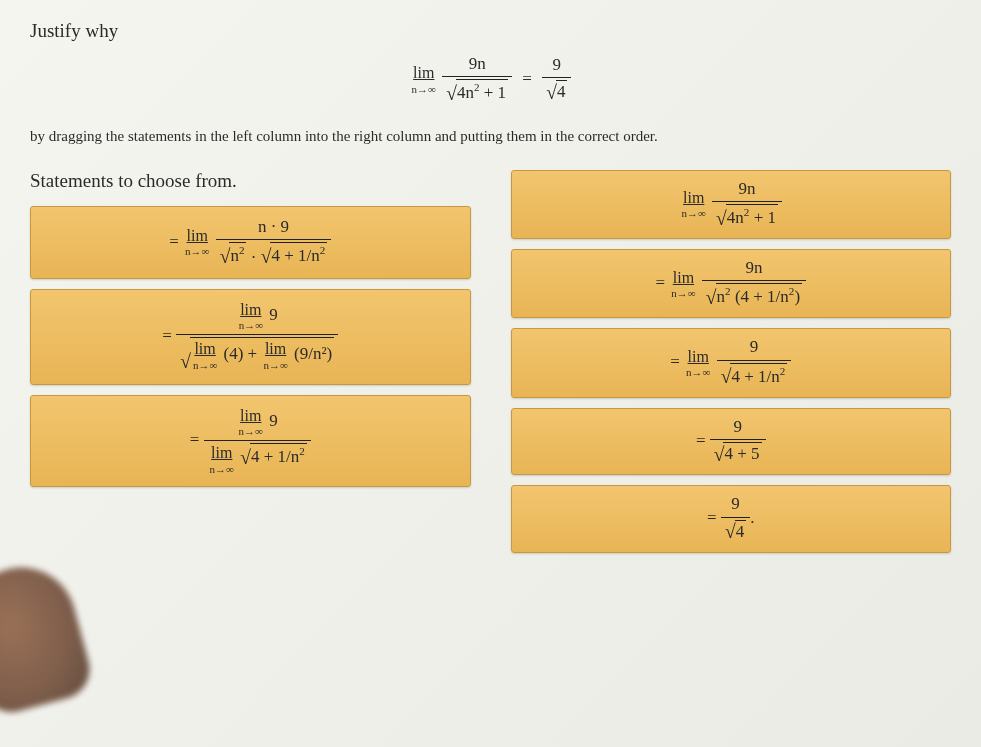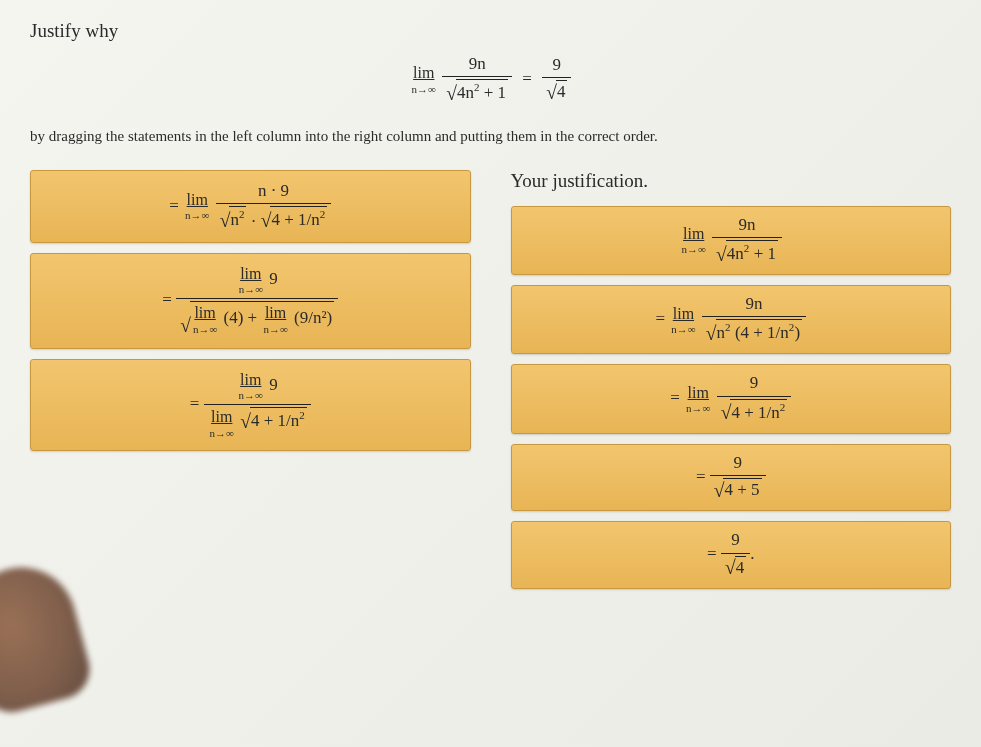--- a/index.html
+++ b/index.html
@@ -135,20 +135,21 @@
             <span class="rad">4</span>
           </span></span>
     </span>
   </span>
 </div>
 
 <div class="instruction">by dragging the statements in the left column into the right column and putting them in the correct order.</div>
 
 <div class="columns">
   <div class="column">
+    <div class="col-heading">Statements to choose from.</div>
 
     <div class="card">
       <span class="formula">
         <span>= </span>
         <span class="lim"><span class="top">lim</span><span class="bot">n→∞</span></span>
         <span class="frac">
           <span class="num">n · 9</span>
           <span class="den">
             <span class="sqrt">
                 <span class="rad"><span>n</span><span class="sup">2</span></span>
@@ -179,21 +180,20 @@
           <span class="num"><span class="lim"><span class="top">lim</span><span class="bot">n→∞</span></span><span> 9</span></span>
           <span class="den"><span class="lim"><span class="top">lim</span><span class="bot">n→∞</span></span> <span class="sqrt">
                 <span class="rad"><span>4 + 1/n</span><span class="sup">2</span></span>
               </span></span>
         </span>
       </span>
     </div>
   </div>
 
   <div class="column">
-    <div class="col-heading">Your justification.</div>
 
     <div class="card card-right">
       <span class="formula">
         <span></span>
         <span class="lim"><span class="top">lim</span><span class="bot">n→∞</span></span>
         <span class="frac">
           <span class="num">9n</span>
           <span class="den"><span class="sqrt">
                 <span class="rad"><span>4n</span><span class="sup">2</span><span> + 1</span></span>
               </span></span>

